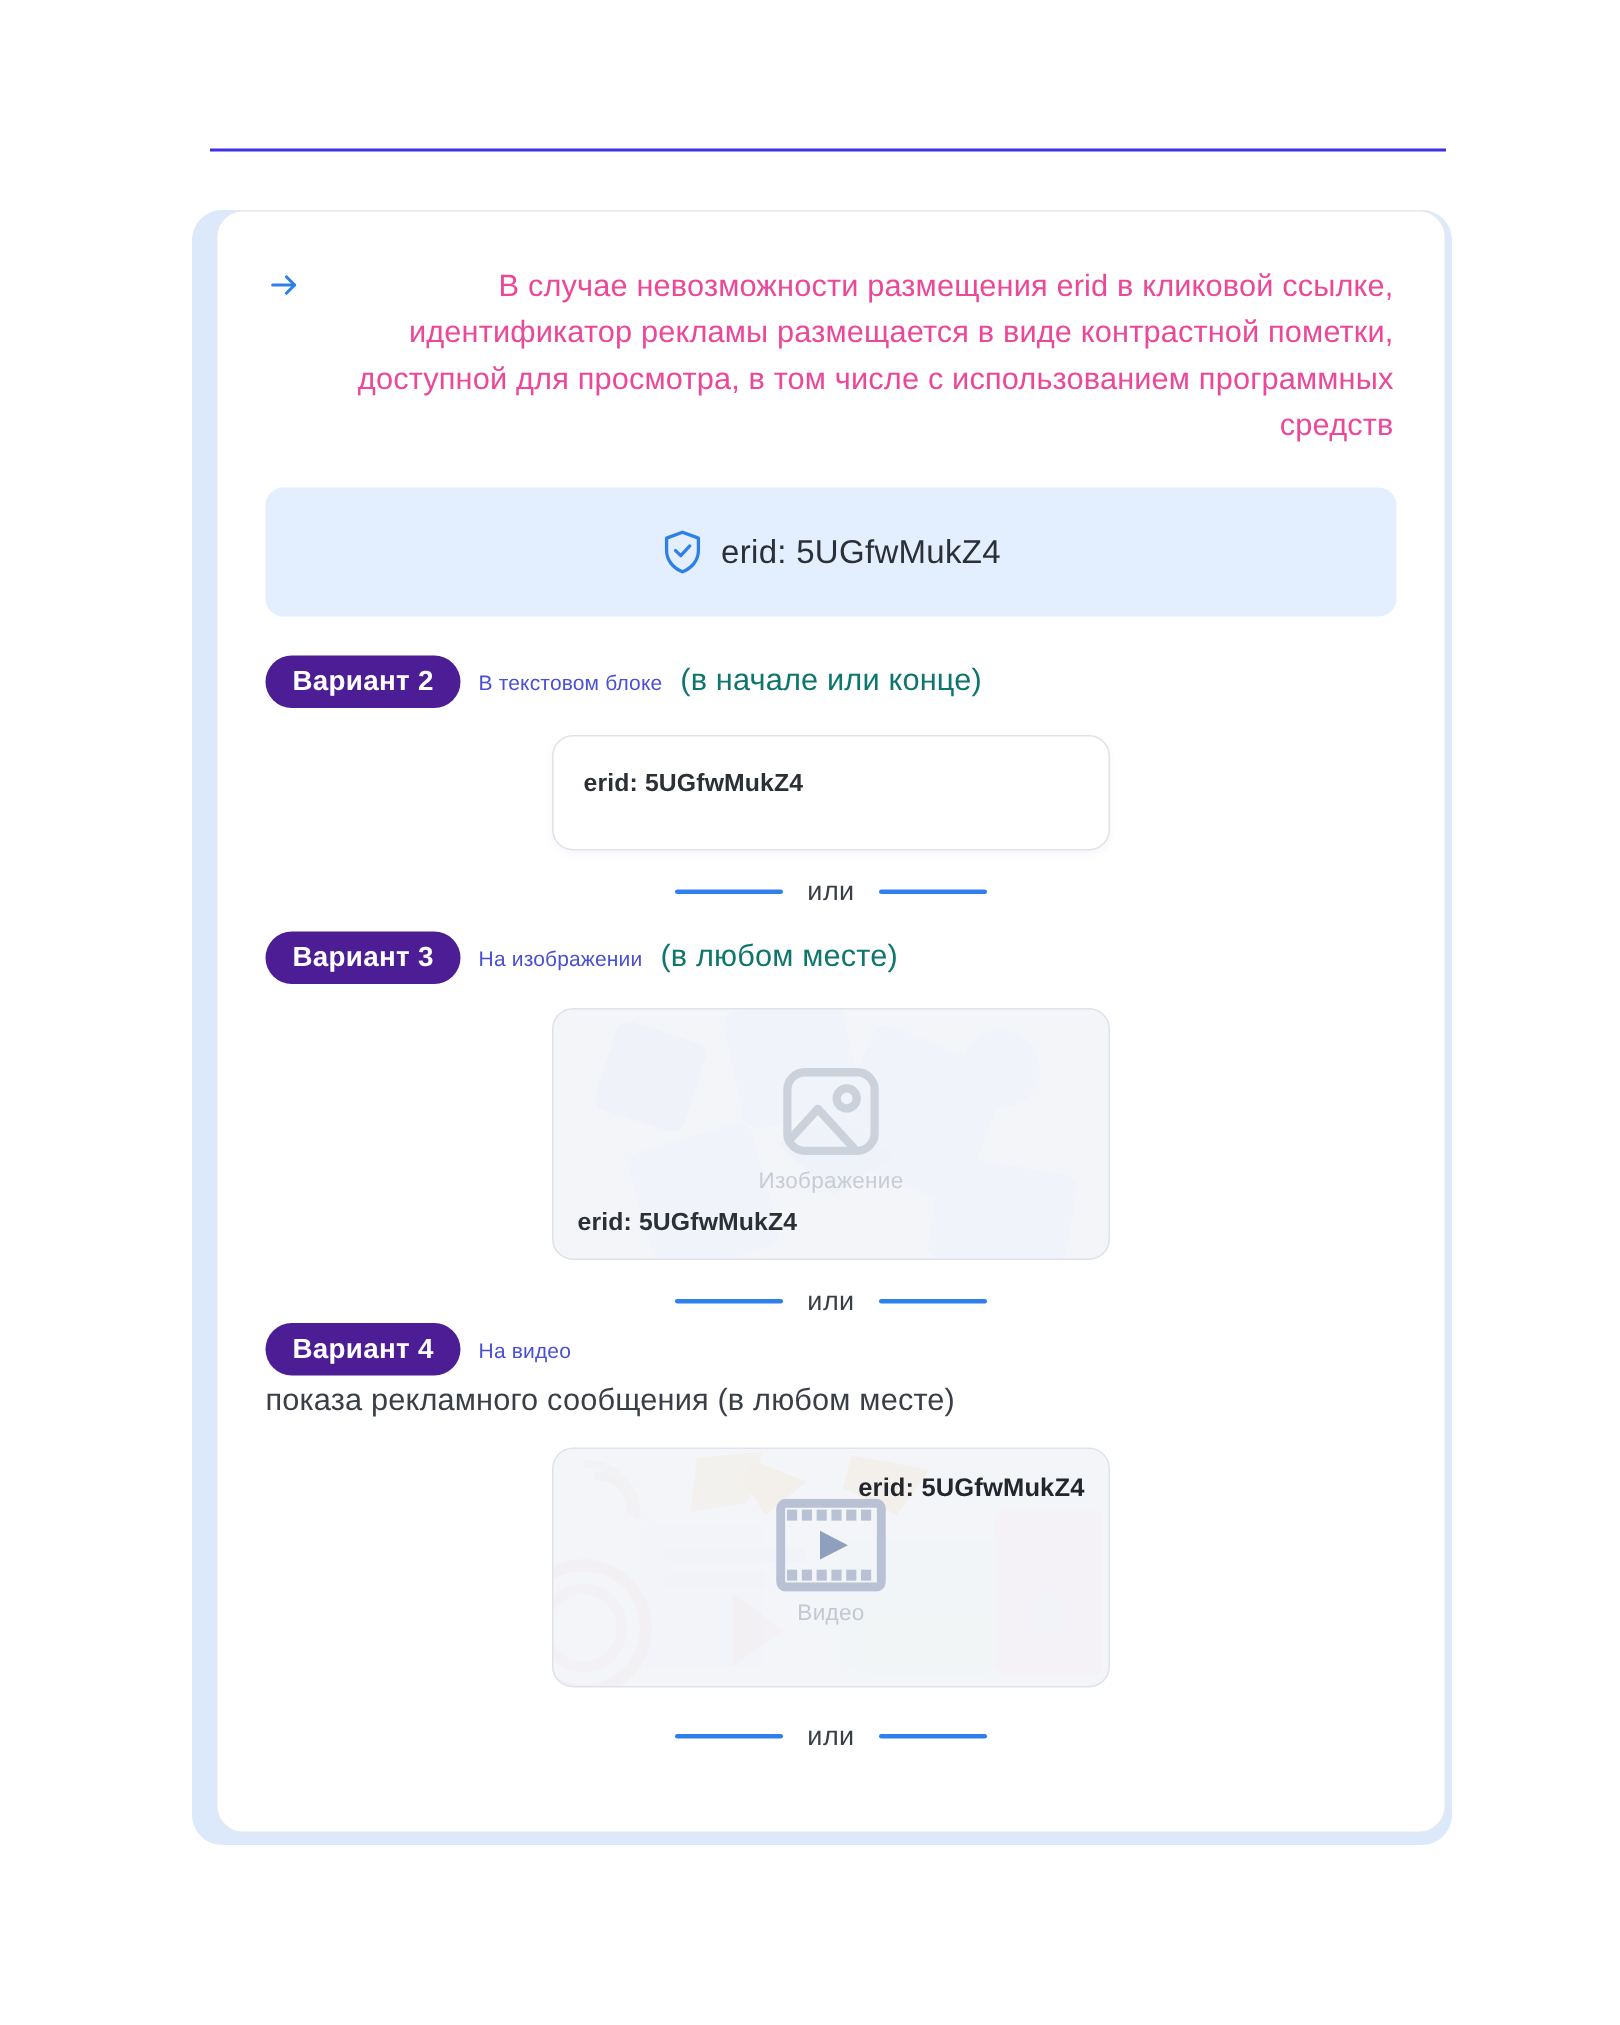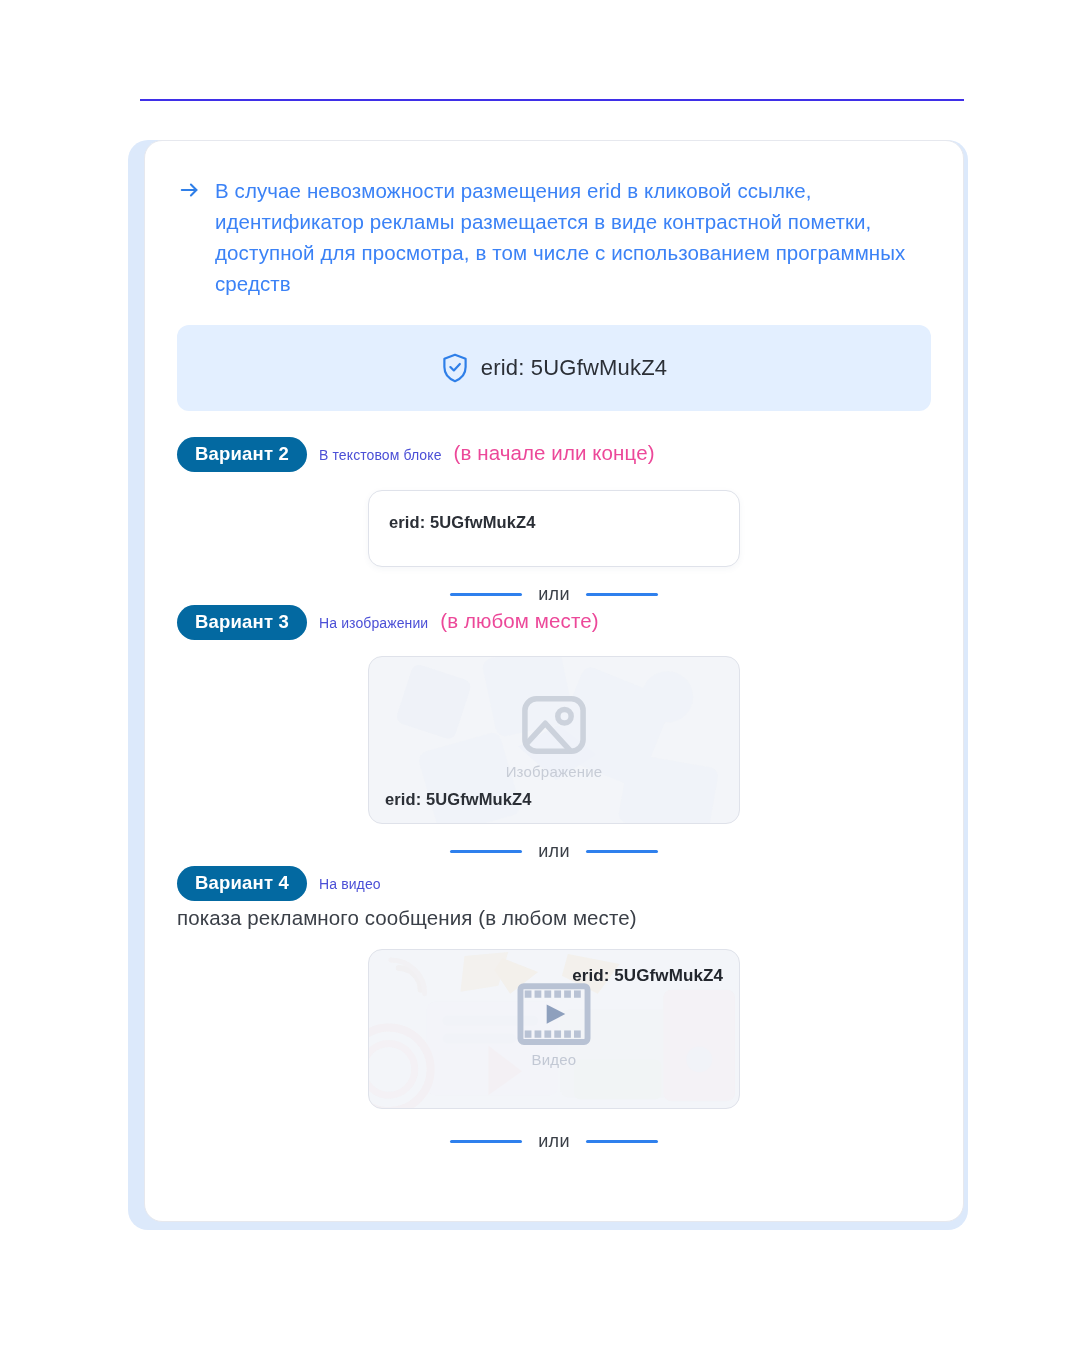--- a/index.html
+++ b/index.html
@@ -64,23 +64,24 @@
   .arrow-icon {
     flex: 0 0 auto;
     width: 22px;
     height: 24px;
     margin-top: 4px;
     color: #2f7fe8;
   }
   .intro-text {
     font-size: 20.5px;
     line-height: 31px;
-    color: #3b82f6;
+    color: #ec4899;
     letter-spacing: 0.1px;
     max-width: 730px;
+    text-align: right;
   }
 
   
   .erid-banner {
     margin: 26px 4px 0 4px;
     height: 86px;
     background: #e3efff;
     border-radius: 12px;
     display: flex;
     align-items: center;
@@ -98,37 +99,37 @@
   
   .option-head {
     display: flex;
     align-items: baseline;
     flex-wrap: wrap;
     gap: 0 12px;
     padding: 0 4px;
   }
   .opt-badge {
     display: inline-block;
-    background: #0369a1;
+    background: #4c1d95;
     color: #ffffff;
     font-size: 18.5px;
     font-weight: 600;
     letter-spacing: 0.2px;
     padding: 6px 18px 7px 18px;
     border-radius: 999px;
     white-space: nowrap;
   }
   .opt-title {
     font-size: 14px;
     color: #4b4fd6;
     letter-spacing: 0.1px;
   }
   .opt-sub {
     font-size: 20.5px;
-    color: #ec4899;
+    color: #0f766e;
     letter-spacing: 0.1px;
   }
   .opt-line2 {
     font-size: 20.5px;
     color: #3a3f47;
     line-height: 34px;
     padding: 0 4px;
     letter-spacing: 0.1px;
   }
 
@@ -277,21 +278,21 @@
         <div class="erid-line">erid: 5UGfwMukZ4</div>
       </div>
     </div>
 
     <div class="or-divider" style="margin-top:17px;">
       <span class="bar"></span>
       <span class="or-text">или</span>
       <span class="bar"></span>
     </div>
 
-    <div style="">
+    <div style="margin-top:16px;">
       <div class="option-head">
         <span class="opt-badge">Вариант 3</span>
         <span class="opt-title">На изображении</span>
         <span class="opt-sub">(в любом месте)</span>
       </div>
     </div>
 
     <div class="mock-wrap" style="margin-top:16px;">
       <div class="media-mock">
         <svg class="mock-bg" viewBox="0 0 372 168">

